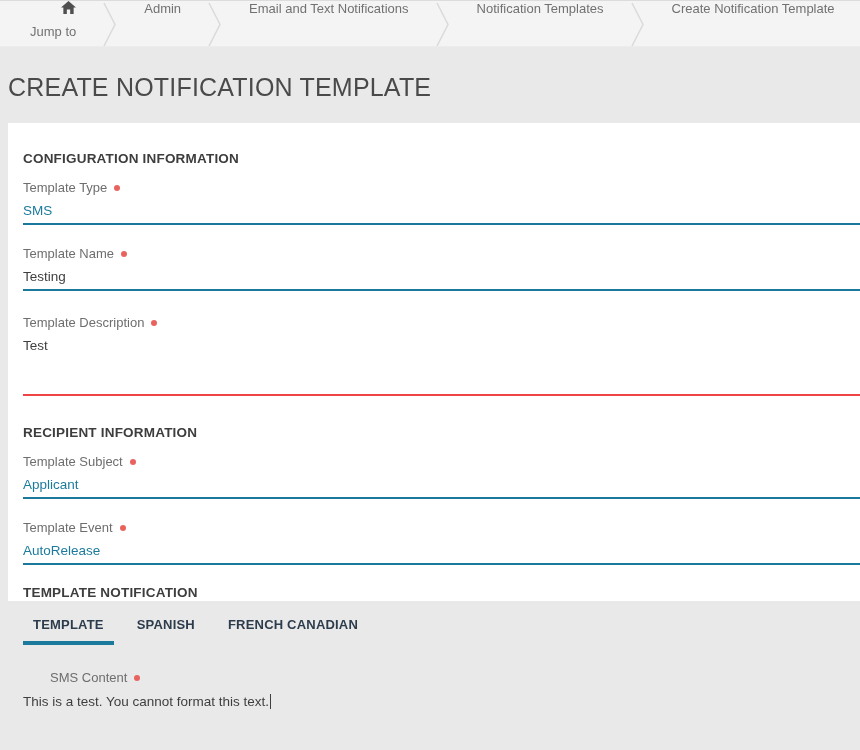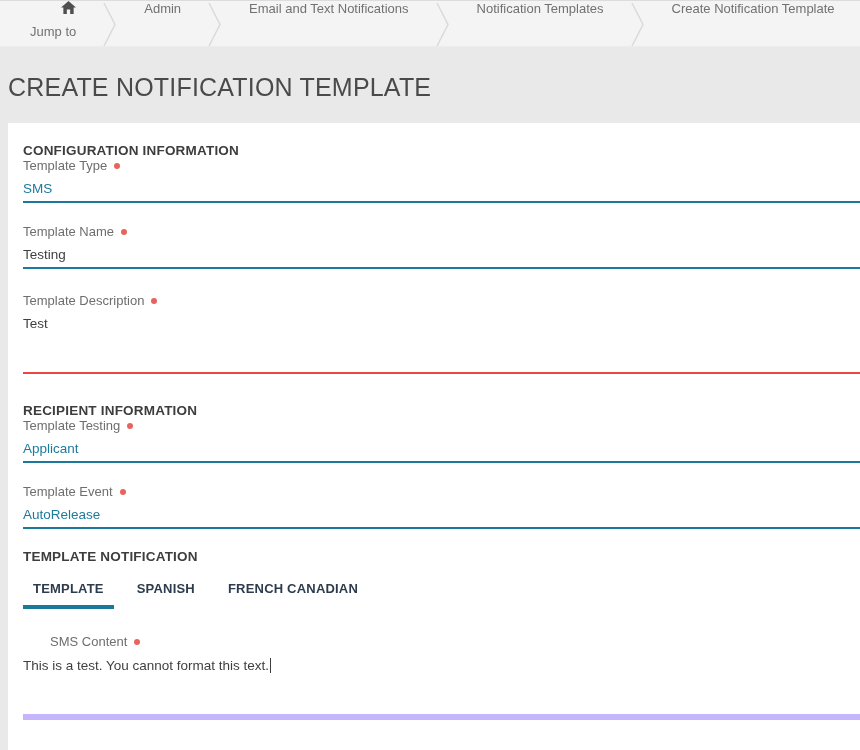--- a/index.html
+++ b/index.html
@@ -24,34 +24,34 @@
            border-top:5px solid #8a8a8a; margin-left:6px; display:inline-block; }
   .sep { flex:0 0 auto; width:16px; position:relative; }
   .sep svg { display:block; height:47px; }
 
   
   .title-band { height:76px; background:#e9e9e9; padding:26px 0 0 8px; }
   .page-title { font-size:25px; font-weight:400; color:#4a4a4a; letter-spacing:.2px; }
 
   
   .card {
-    margin-left:8px; width:852px; height:627px;
-    background:#ffffff; padding:20px 0 0 15px;
+    margin-left:8px; width:852px; height:478px;
+    background:#ffffff; padding:28px 0 0 15px;
   }
   .sec-head { font-size:13.5px; font-weight:700; color:#3d3d3d; letter-spacing:.2px; }
   .fld-label { font-size:13px; color:#6e6e6e; display:flex; align-items:center; }
   .req-dot { width:6px; height:6px; border-radius:50%; background:#e8635e; display:inline-block; margin-left:7px; }
   .fld-value {
     font-size:13.5px; color:#3f3f3f;
     border-bottom:2px solid #1b7a9c; padding-bottom:5px;
   }
   .fld-value.linkish { color:#1c7b9d; }
 
   
-  .m-label1 { margin-top:0; }
+  .m-label1 { margin-top:14px; }
   .m-value  { margin-top:8px; }
   .m-label2 { margin-top:21px; }
   .m-label3 { margin-top:24px; }
   .desc-area { margin-top:8px; height:58px; border-bottom:2px solid #ef4444;
                font-size:13.5px; color:#3f3f3f; }
   .m-sec2 { margin-top:29px; }
   .m-sec3 { margin-top:20px; }
 
   
   .tabs { display:flex; margin-top:17px; }
@@ -145,21 +145,21 @@
     <span>Template Description</span>
     <span class="req-dot"></span>
   </div>
   <div class="desc-area">
     <span>Test</span>
   </div>
 
   <div class="sec-head m-sec2">RECIPIENT INFORMATION</div>
 
   <div class="fld-label m-label1">
-    <span>Template Testing</span>
+    <span>Template Subject</span>
     <span class="req-dot"></span>
   </div>
   <div class="fld-value linkish m-value">
     <span>Applicant</span>
   </div>
 
   <div class="fld-label m-label2">
     <span>Template Event</span>
     <span class="req-dot"></span>
   </div>

